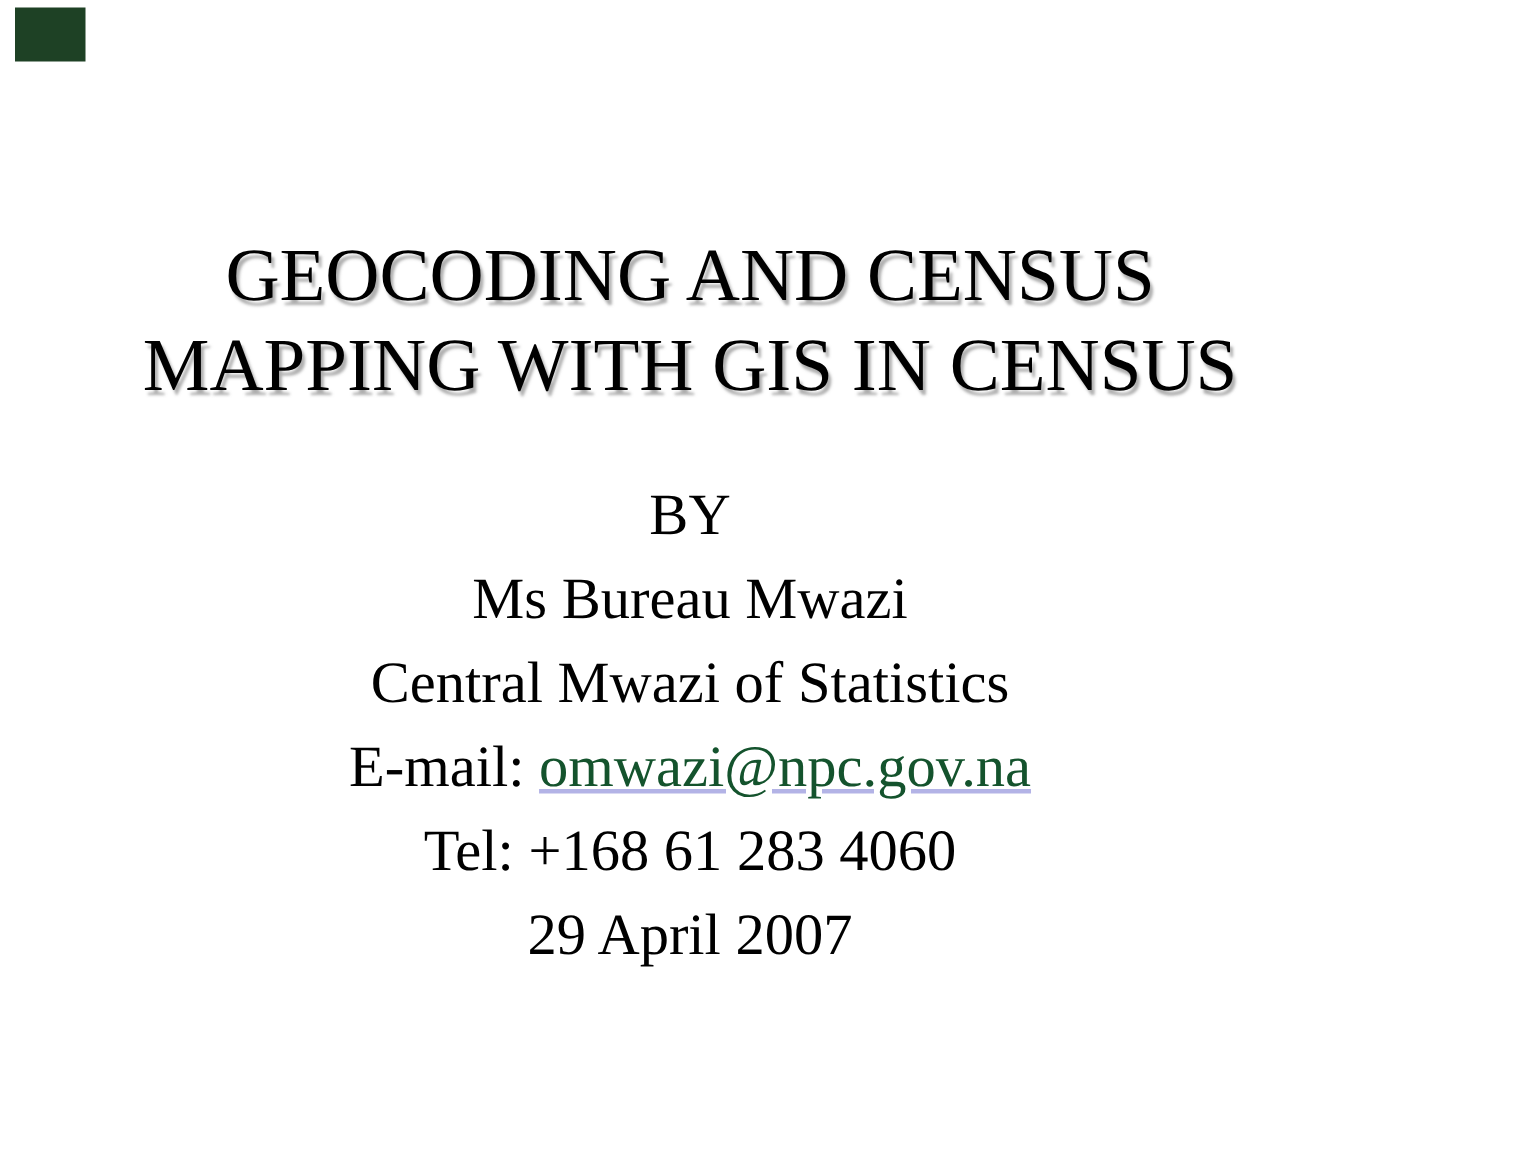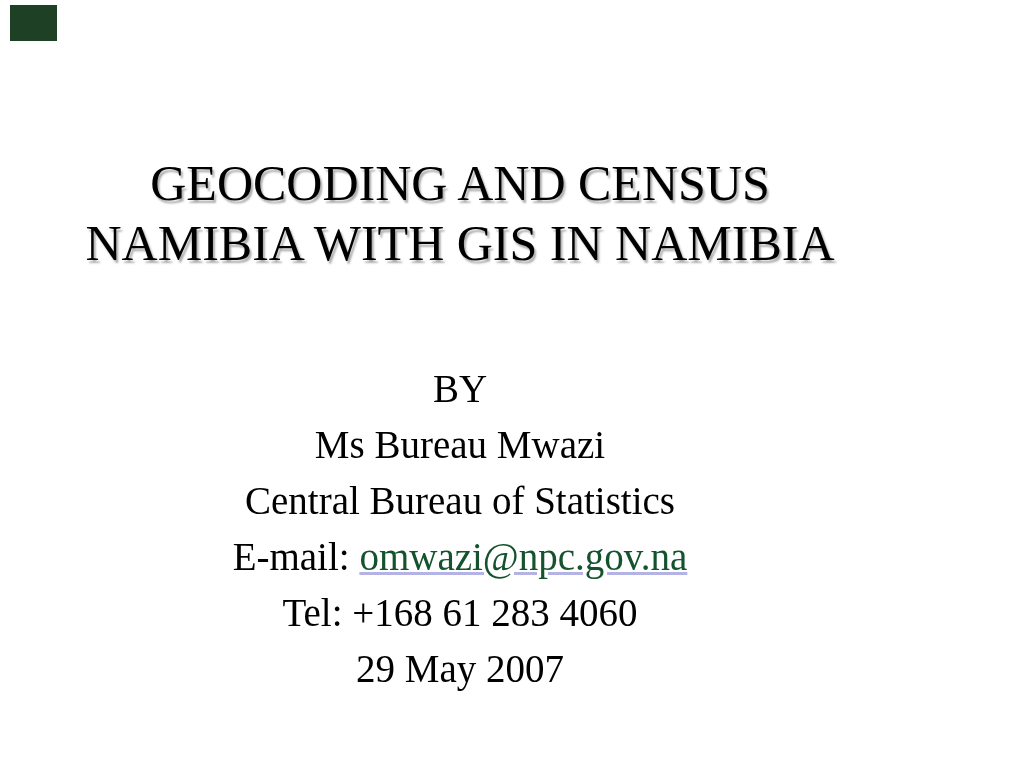--- a/index.html
+++ b/index.html
@@ -38,43 +38,42 @@
   }
   .body-block {
     position: absolute;
     top: 316px;
     left: 20px;
     right: 0;
     text-align: center;
     font-size: 39px;
     line-height: 56px;
     color: #000000;
-    margin-top: 45px;
   }
   .email-link {
     color: #14532d;
     text-decoration: underline;
     text-decoration-color: #b3b3e6;
     cursor: pointer;
   }
 </style>
 </head>
 <body>
 
 <div class="slide">
 
   <div class="corner-square"></div>
 
   <div class="title-block">
     <div>GEOCODING AND CENSUS</div>
-    <div>NAMIBIA WITH GIS IN NAMIBIA</div>
+    <div>MAPPING WITH GIS IN CENSUS</div>
   </div>
 
   <div class="body-block">
     <div class="line">BY</div>
     <div class="line">Ms Bureau Mwazi</div>
-    <div class="line">Central Bureau of Statistics</div>
+    <div class="line">Central Mwazi of Statistics</div>
     <div class="line"><span>E-mail: </span><a href="#" class="email-link">omwazi@npc.gov.na</a></div>
     <div class="line">Tel: +168 61 283 4060</div>
-    <div class="line">29 May 2007</div>
+    <div class="line">29 April 2007</div>
   </div>
 
 </div>
 
 </body></html>

